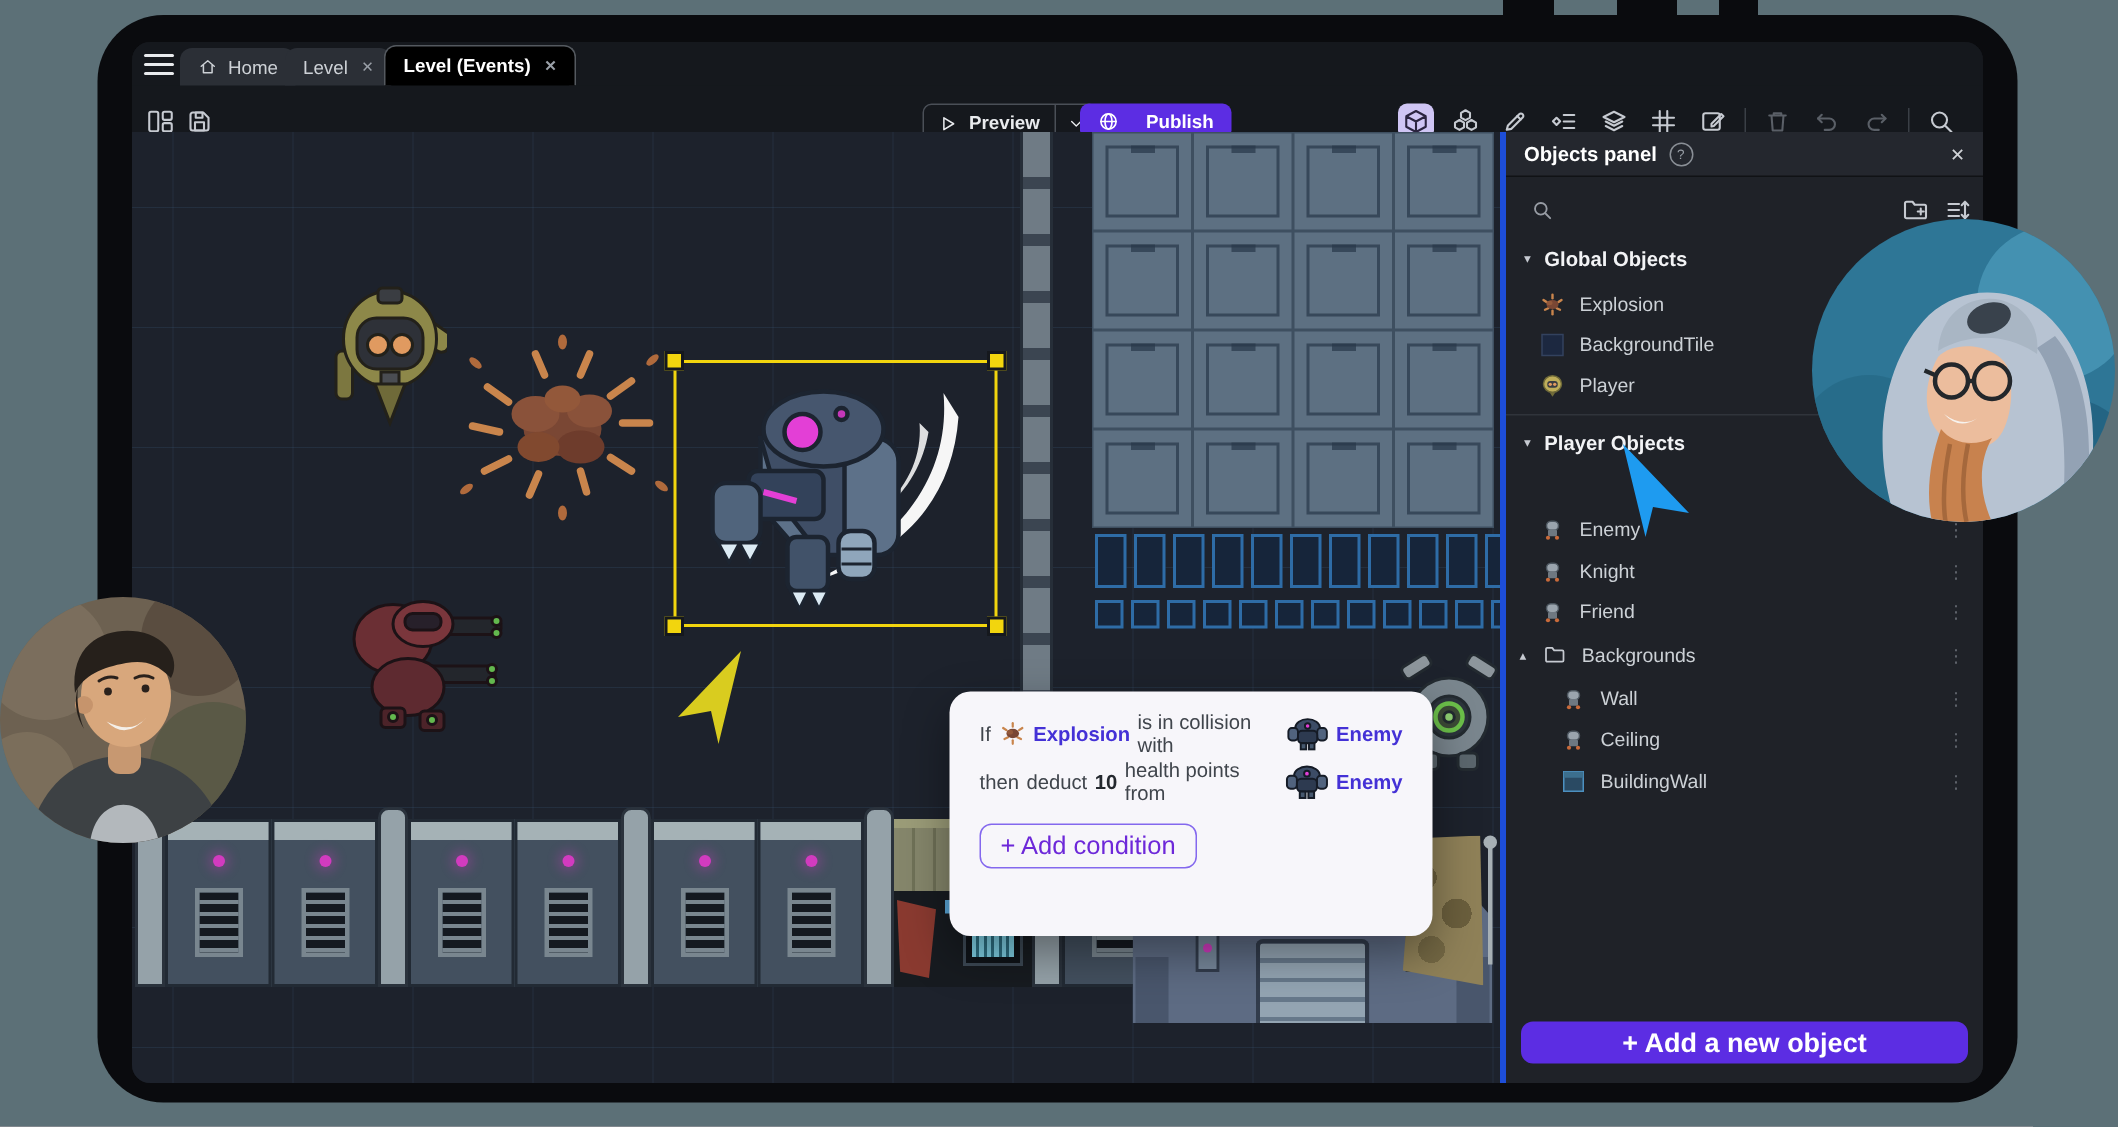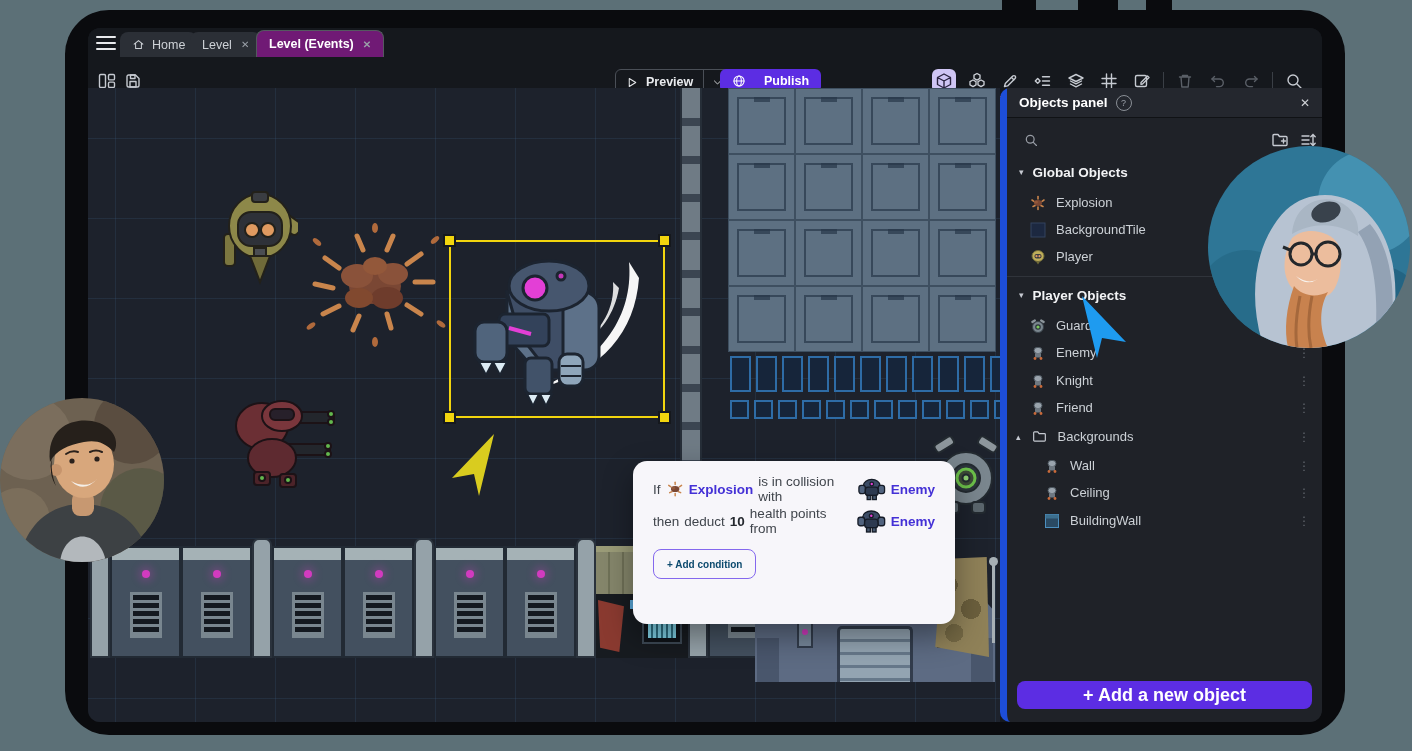--- a/index.html
+++ b/index.html
@@ -9,21 +9,21 @@
   
   .bump{position:absolute;top:0;height:34px;background:#0a0b0e;border-radius:0 0 4px 4px;}
   .device-frame{position:absolute;left:65px;top:10px;width:1280px;height:725px;background:#0a0b0e;border-radius:44px;}
   .app{position:absolute;left:88px;top:28px;width:1234px;height:694px;background:#15181d;border-radius:12px;overflow:hidden;}
 
   
   .tabbar{position:absolute;left:0;top:0;width:100%;height:29px;background:#15181d;}
   .hamburger{position:absolute;left:8px;top:8px;width:20px;height:14px;display:flex;flex-direction:column;justify-content:space-between;cursor:pointer;}
   .hamburger i{display:block;height:2.4px;background:#e8eaed;border-radius:2px;}
   .tab{position:absolute;top:4px;height:25px;display:flex;align-items:center;gap:7px;padding:0 12px;border-radius:8px 8px 0 0;background:#2b2f36;color:#cdd1d6;font-size:12.5px;box-sizing:border-box;cursor:pointer;}
-  .tab.active{top:2px;height:27px;background:#701a75;border:1px solid #54595f;border-bottom:none;color:#fff;font-weight:700;}
+  .tab.active{top:2px;height:27px;background:#000000;border:1px solid #54595f;border-bottom:none;color:#fff;font-weight:700;}
   .tab .x{color:#9aa0a8;font-size:10px;margin-left:2px;}
   .tab svg{flex:0 0 auto;}
 
   
   .toolbar{position:absolute;left:0;top:38px;width:100%;height:31px;background:#15181d;border-bottom:1px solid #c2410c;box-sizing:border-box;}
   .tb-ico{position:absolute;top:6px;width:18px;height:18px;color:#c6cad1;cursor:pointer;}
   .icon18{width:18px;height:18px;fill:none;stroke:#c6cad1;stroke-width:1.4;stroke-linecap:round;stroke-linejoin:round;}
   .preview{position:absolute;left:527px;top:3px;height:24px;display:flex;align-items:center;border:1px solid #4a4f57;border-radius:6px;color:#e9ebee;font-size:12.5px;font-weight:700;cursor:pointer;}
   .preview .seg{display:flex;align-items:center;gap:7px;padding:0 10px;}
   .preview .sep{width:1px;align-self:stretch;background:#4a4f57;}
@@ -82,21 +82,21 @@
   .building .mini i{position:absolute;left:50%;top:5px;width:6px;height:6px;margin-left:-3px;border-radius:50%;background:#d23bbf;display:block;}
   .building .wing{position:absolute;bottom:0;width:22px;height:44px;background:#49566c;}
 
   
   .tarp-wrap{position:absolute;left:845px;top:465px;width:66px;height:110px;}
   .tarp{position:absolute;left:0;top:4px;width:56px;height:100px;background-color:#8f8158;background-image:radial-gradient(circle at 30% 28%,#6b5f3d 0 8px,transparent 8px),radial-gradient(circle at 68% 52%,#6b5f3d 0 10px,transparent 10px),radial-gradient(circle at 38% 76%,#746844 0 9px,transparent 9px);clip-path:polygon(16% 2%,96% 0,100% 100%,4% 90%);}
   .tarp-pole{position:absolute;right:4px;top:12px;width:3px;height:78px;background:#a7b0b5;}
   .tarp-pole::before{content:"";position:absolute;left:-3px;top:-8px;width:9px;height:9px;border-radius:50%;background:#a7b0b5;}
 
   
-  .panel{position:absolute;left:912px;top:60px;width:322px;bottom:0;background:#1f2228;border-left:7px solid #1d4ed8;box-sizing:border-box;border-radius:10px;}
+  .panel{position:absolute;left:912px;top:60px;width:322px;bottom:0;background:#1f2228;border-left:4px solid #1d4ed8;box-sizing:border-box;}
   .panel-header{position:absolute;left:0;top:0;width:100%;height:30px;background:#24272e;border-bottom:1px solid #101215;box-sizing:border-box;display:flex;align-items:center;padding:0 12px;gap:8px;}
   .panel-title{color:#fff;font-size:13.5px;font-weight:700;}
   .help-circle{width:14px;height:14px;border:1px solid #8a8f96;border-radius:50%;color:#9aa0a8;font-size:9px;display:flex;align-items:center;justify-content:center;cursor:pointer;}
   .panel-close{margin-left:auto;color:#cfd2d6;font-size:12px;cursor:pointer;}
   .search-row{position:absolute;left:0;top:40px;width:100%;height:24px;}
   .search-input{position:absolute;left:9px;top:0;width:248px;height:24px;background:#3a3e45;border:none;border-radius:4px;color:#e6e8eb;font-size:12.5px;padding:0 8px 0 28px;box-sizing:border-box;font-family:"Liberation Sans",sans-serif;outline:none;}
   .search-input::placeholder{color:#979ca4;}
   .search-mag{position:absolute;left:17px;top:5px;}
   .sr-ico{position:absolute;top:3px;cursor:pointer;}
   .section-hdr{position:absolute;left:0;width:100%;height:20px;display:flex;align-items:center;gap:9px;padding:0 12px;box-sizing:border-box;cursor:pointer;}
@@ -110,21 +110,21 @@
   .divider{position:absolute;left:0;width:100%;height:1px;background:#30343b;}
   .folder-caret{color:#c6cad1;font-size:9px;margin-left:-13px;}
   .add-object{position:absolute;left:10px;right:10px;bottom:13px;height:28px;background:#5c2de3;border-radius:8px;color:#fff;font-size:18px;font-weight:700;display:flex;align-items:center;justify-content:center;cursor:pointer;}
 
   
   .event-card{position:absolute;left:545px;top:433px;width:322px;height:163px;background:#f7f6fa;border-radius:14px;box-shadow:0 12px 30px rgba(0,0,0,.38);z-index:6;}
   .ev-line{display:flex;align-items:center;gap:5px;padding:0 20px;height:28px;font-size:13.5px;color:#40454c;}
   .ev-line.l1{margin-top:14px;} .ev-line.l2{margin-top:4px;}
   .ev-obj{color:#4431d6;font-weight:700;}
   .ev-b{color:#24282e;font-weight:700;}
-  .add-cond{position:absolute;left:20px;top:88px;height:28px;padding:0 13px;display:flex;align-items:center;border:1.4px solid #8468ee;border-radius:8px;color:#0c4a6e;font-size:10px;cursor:pointer;background:transparent;font-weight:bold;}
+  .add-cond{position:absolute;left:20px;top:88px;height:28px;padding:0 13px;display:flex;align-items:center;border:1.4px solid #8468ee;border-radius:8px;color:#6d28d9;font-size:17px;cursor:pointer;background:transparent;}
 
   
   .cursor{position:absolute;z-index:15;}
   .avatar{position:absolute;border-radius:50%;overflow:hidden;z-index:20;}
   .av-left{left:0;top:398px;width:164px;height:164px;}
   .av-right{left:1208px;top:146px;width:202px;height:202px;}
 </style>
 </head>
 <body>
 
@@ -564,32 +564,20 @@
         <span class="obj-label">Player</span>
       </div>
 
       <div class="divider" style="top:188px;"></div>
 
       <div class="section-hdr" style="top:197px;">
         <span class="caret">▾</span>
         <span class="section-label">Player Objects</span>
       </div>
 
-      <div class="obj-row" style="top:224px;">
-        <span class="obj-icon">
-          <svg width="16" height="16" viewBox="0 0 16 16">
-              <rect x="1" y="2" width="5" height="2.5" rx="1" fill="#8d969c" transform="rotate(-30 3.5 3)"></rect>
-              <rect x="10" y="2" width="5" height="2.5" rx="1" fill="#8d969c" transform="rotate(30 12.5 3)"></rect>
-              <circle cx="8" cy="9" r="5.5" fill="#7a868e" stroke="#39424a"></circle>
-              <circle cx="8" cy="9" r="2.8" fill="#2c343c"></circle>
-              <circle cx="8" cy="9" r="1.6" fill="#7ac75b"></circle>
-            </svg>
-        </span>
-        <span class="obj-label">Guard</span>
-      </div>
       <div class="obj-row" style="top:251px;">
         <span class="obj-icon">
           <svg width="16" height="16" viewBox="0 0 16 16">
               <rect x="4" y="2.5" width="8" height="6" rx="3" fill="#9aa4ad" stroke="#4c565f"></rect>
               <rect x="5" y="8" width="6" height="4.5" rx="1" fill="#6e7881"></rect>
               <circle cx="5" cy="13.5" r="1.4" fill="#c96a3a"></circle>
               <circle cx="11" cy="13.5" r="1.4" fill="#c96a3a"></circle>
             </svg>
         </span>
         <span class="obj-label">Enemy</span>

